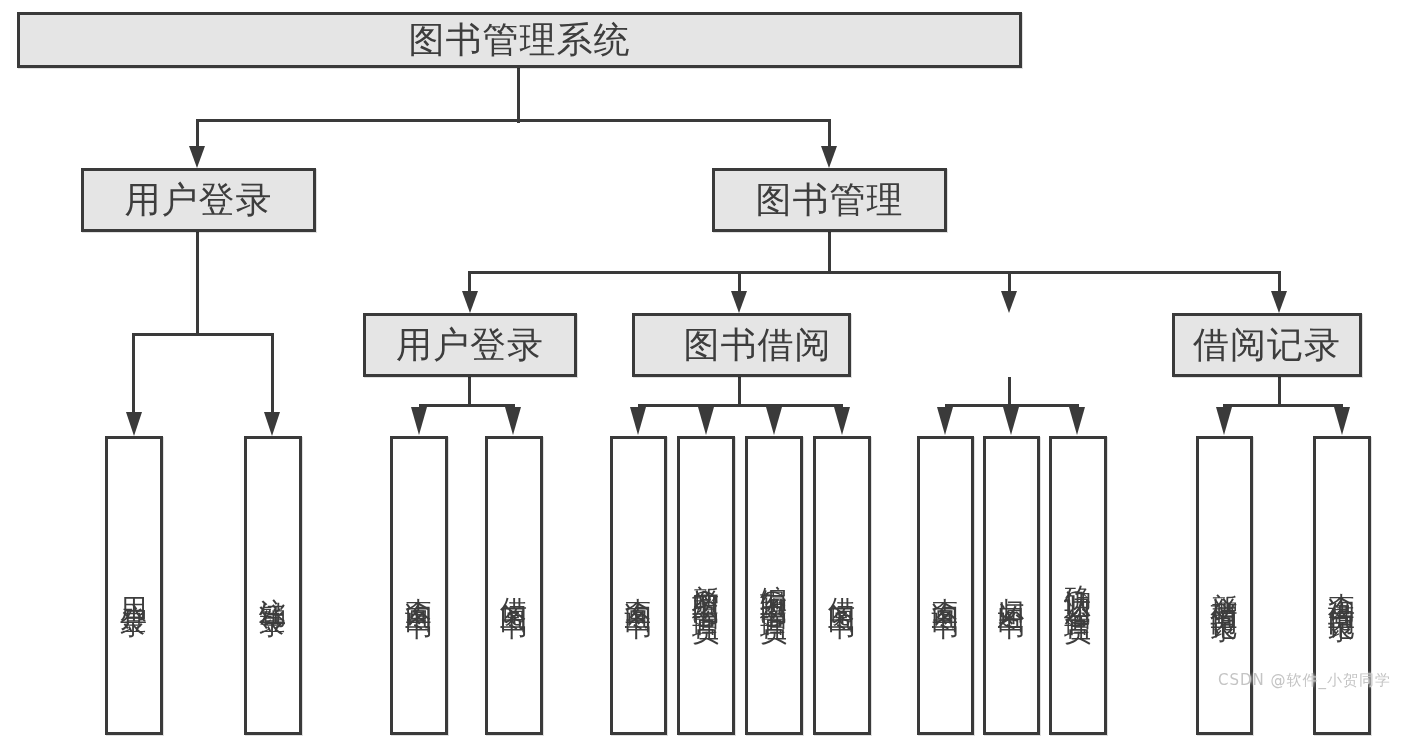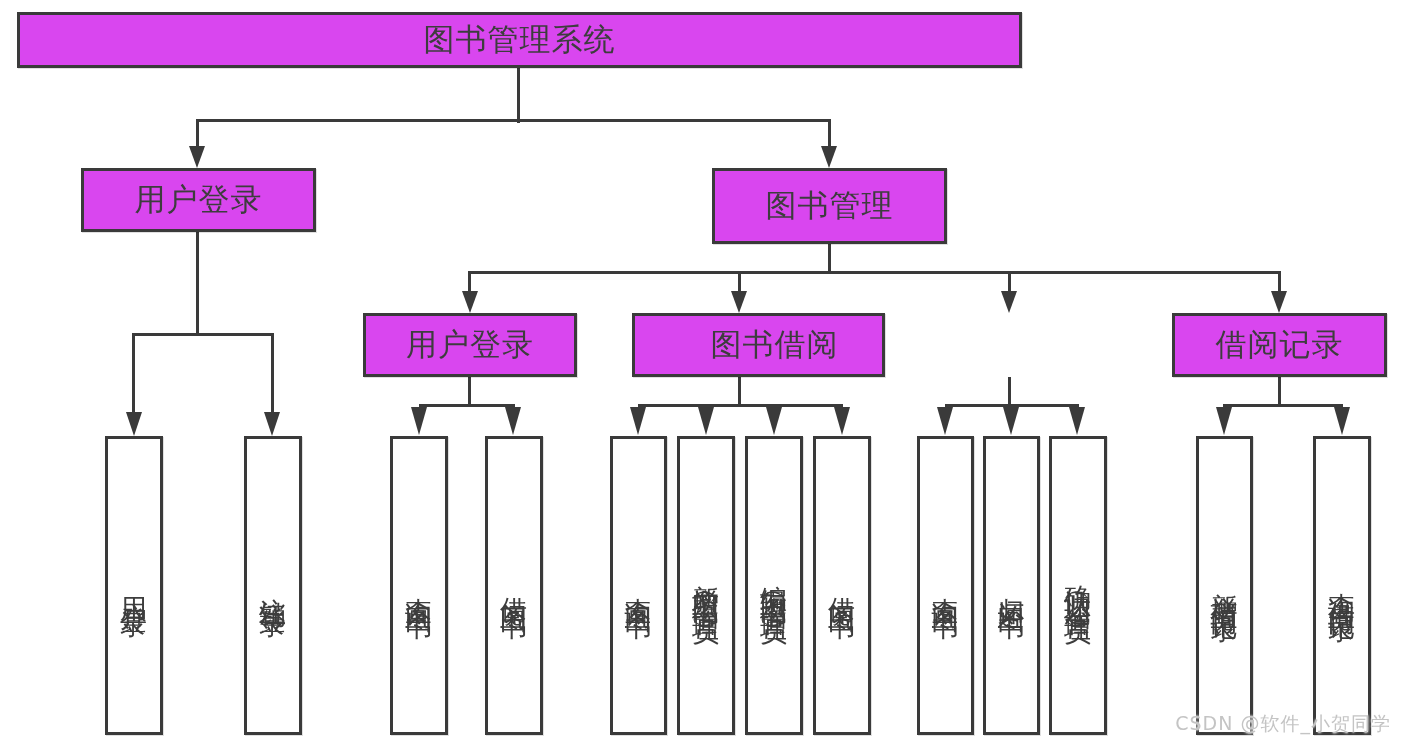--- a/index.html
+++ b/index.html
@@ -9,26 +9,26 @@
     height: 747px;
     background: var(--background, #fff);
     font-family: "DejaVu Sans", sans-serif;
     color: var(--text, #333);
     overflow: hidden;
   }
   
   .box {
     position: absolute;
     box-sizing: border-box;
-    background: #d946ef;
+    background: #e5e5e5;
     border: 3px solid var(--line, #3a3a3a);
     display: flex;
     align-items: center;
     justify-content: center;
-    font-size: 31px;
+    font-size: 36px;
     letter-spacing: 1px;
     color: var(--text, #333);
     box-shadow: 1px 1px 0 rgba(0,0,0,0.12);
   }
   .vbox {
     position: absolute;
     box-sizing: border-box;
     background: #fff;
     border: 3px solid var(--line, #3a3a3a);
     writing-mode: vertical-rl;
@@ -51,23 +51,23 @@
     width: 0; height: 0;
     border-left: 8px solid transparent;
     border-right: 8px solid transparent;
     border-top: 22px solid var(--line, #3a3a3a);
   }
   .arrow.md { border-top-width: 24px; }
   .arrow.lg { border-top-width: 28px; }
   
   .watermark {
     position: absolute;
-    top: 711px;
+    top: 671px;
     right: 14px;
-    font-size: 19px;
+    font-size: 15px;
     letter-spacing: 1px;
     color: var(--watermark, #c4c4c4);
     text-shadow: 0 0 2px #fff, 0 0 3px #fff;
     z-index: 5;
     white-space: nowrap;
   }
 </style>
 </head>
 <body>
 
@@ -121,31 +121,31 @@
   <div class="arrow lg" style="left:1216px; top:407px;"></div>
   <div class="arrow lg" style="left:1334px; top:407px;"></div>
 
   <div class="box" style="left:17px; top:12px; width:1005px; height:56px;">
     <span>图书管理系统</span>
   </div>
 
   <div class="box" style="left:81px; top:168px; width:235px; height:64px;">
     <span>用户登录</span>
   </div>
-  <div class="box" style="left:712px; top:168px; width:235px; height:76px;">
+  <div class="box" style="left:712px; top:168px; width:235px; height:64px;">
     <span>图书管理</span>
   </div>
 
   <div class="box" style="left:363px; top:313px; width:214px; height:64px;">
     <span>用户登录</span>
   </div>
-  <div class="box" style="left:632px; top:313px; width:253px; height:64px;padding-left:32px;">
+  <div class="box" style="left:632px; top:313px; width:219px; height:64px;padding-left:32px;">
     <span>图书借阅</span>
   </div>
-  <div class="box" style="left:1172px; top:313px; width:215px; height:64px;">
+  <div class="box" style="left:1172px; top:313px; width:190px; height:64px;">
     <span>借阅记录</span>
   </div>
 
   <div class="vbox" style="left:105px; top:436px; width:58px; height:299px;">
     <span>用户登录</span>
   </div>
   <div class="vbox" style="left:244px; top:436px; width:58px; height:299px;">
     <span>注销登录</span>
   </div>
 

